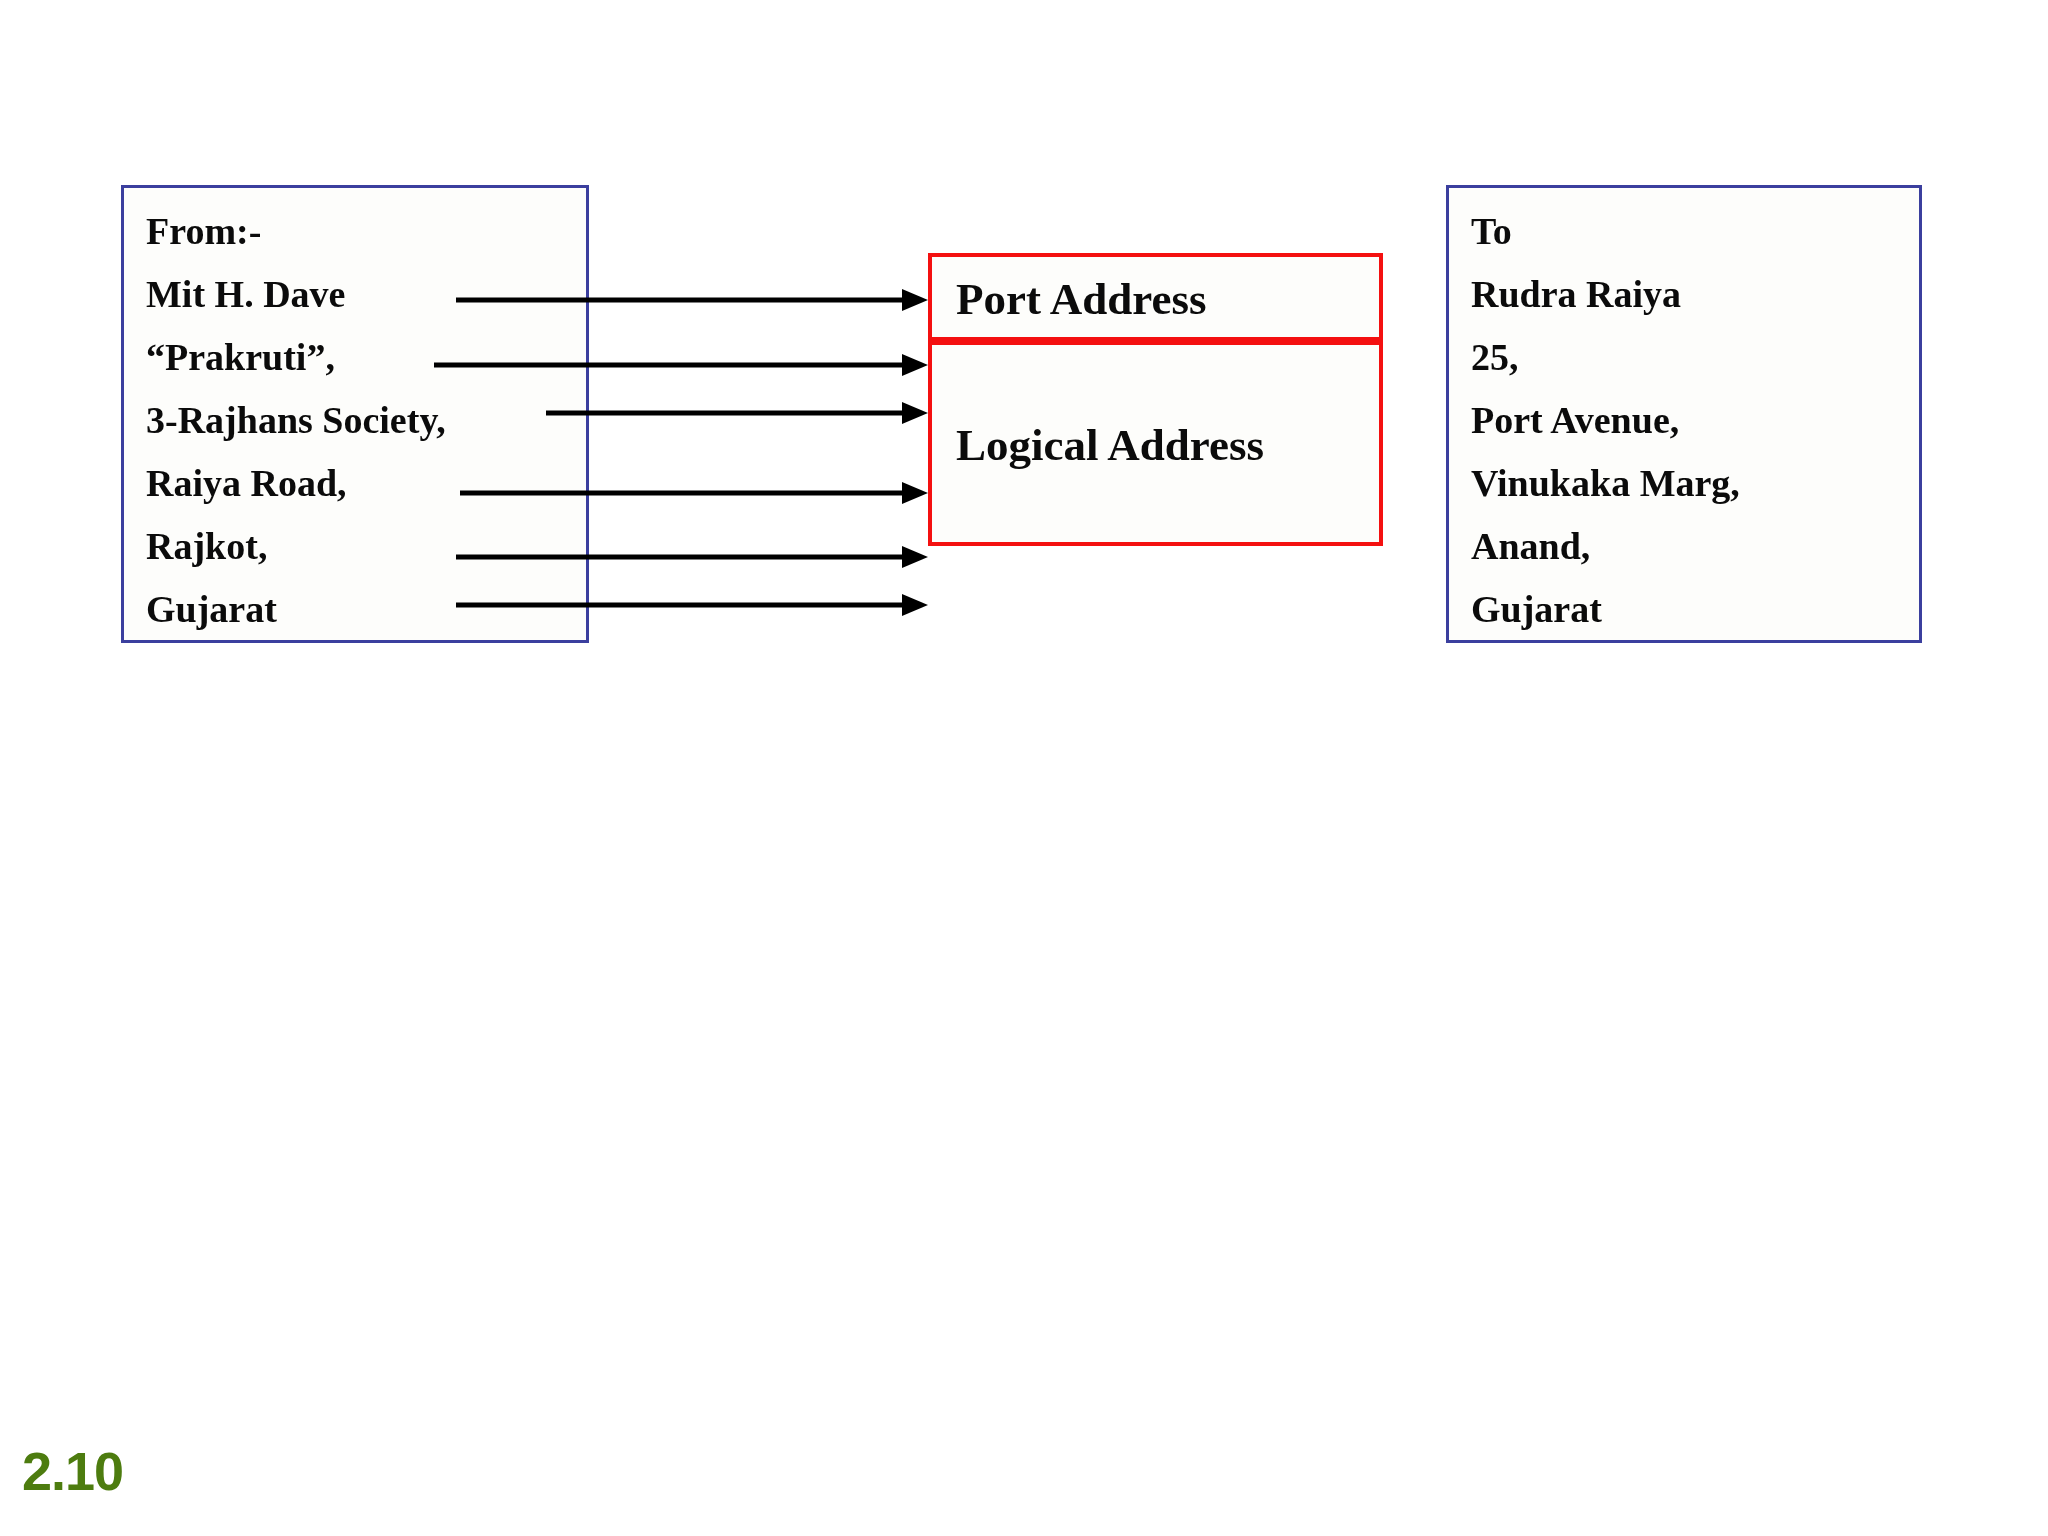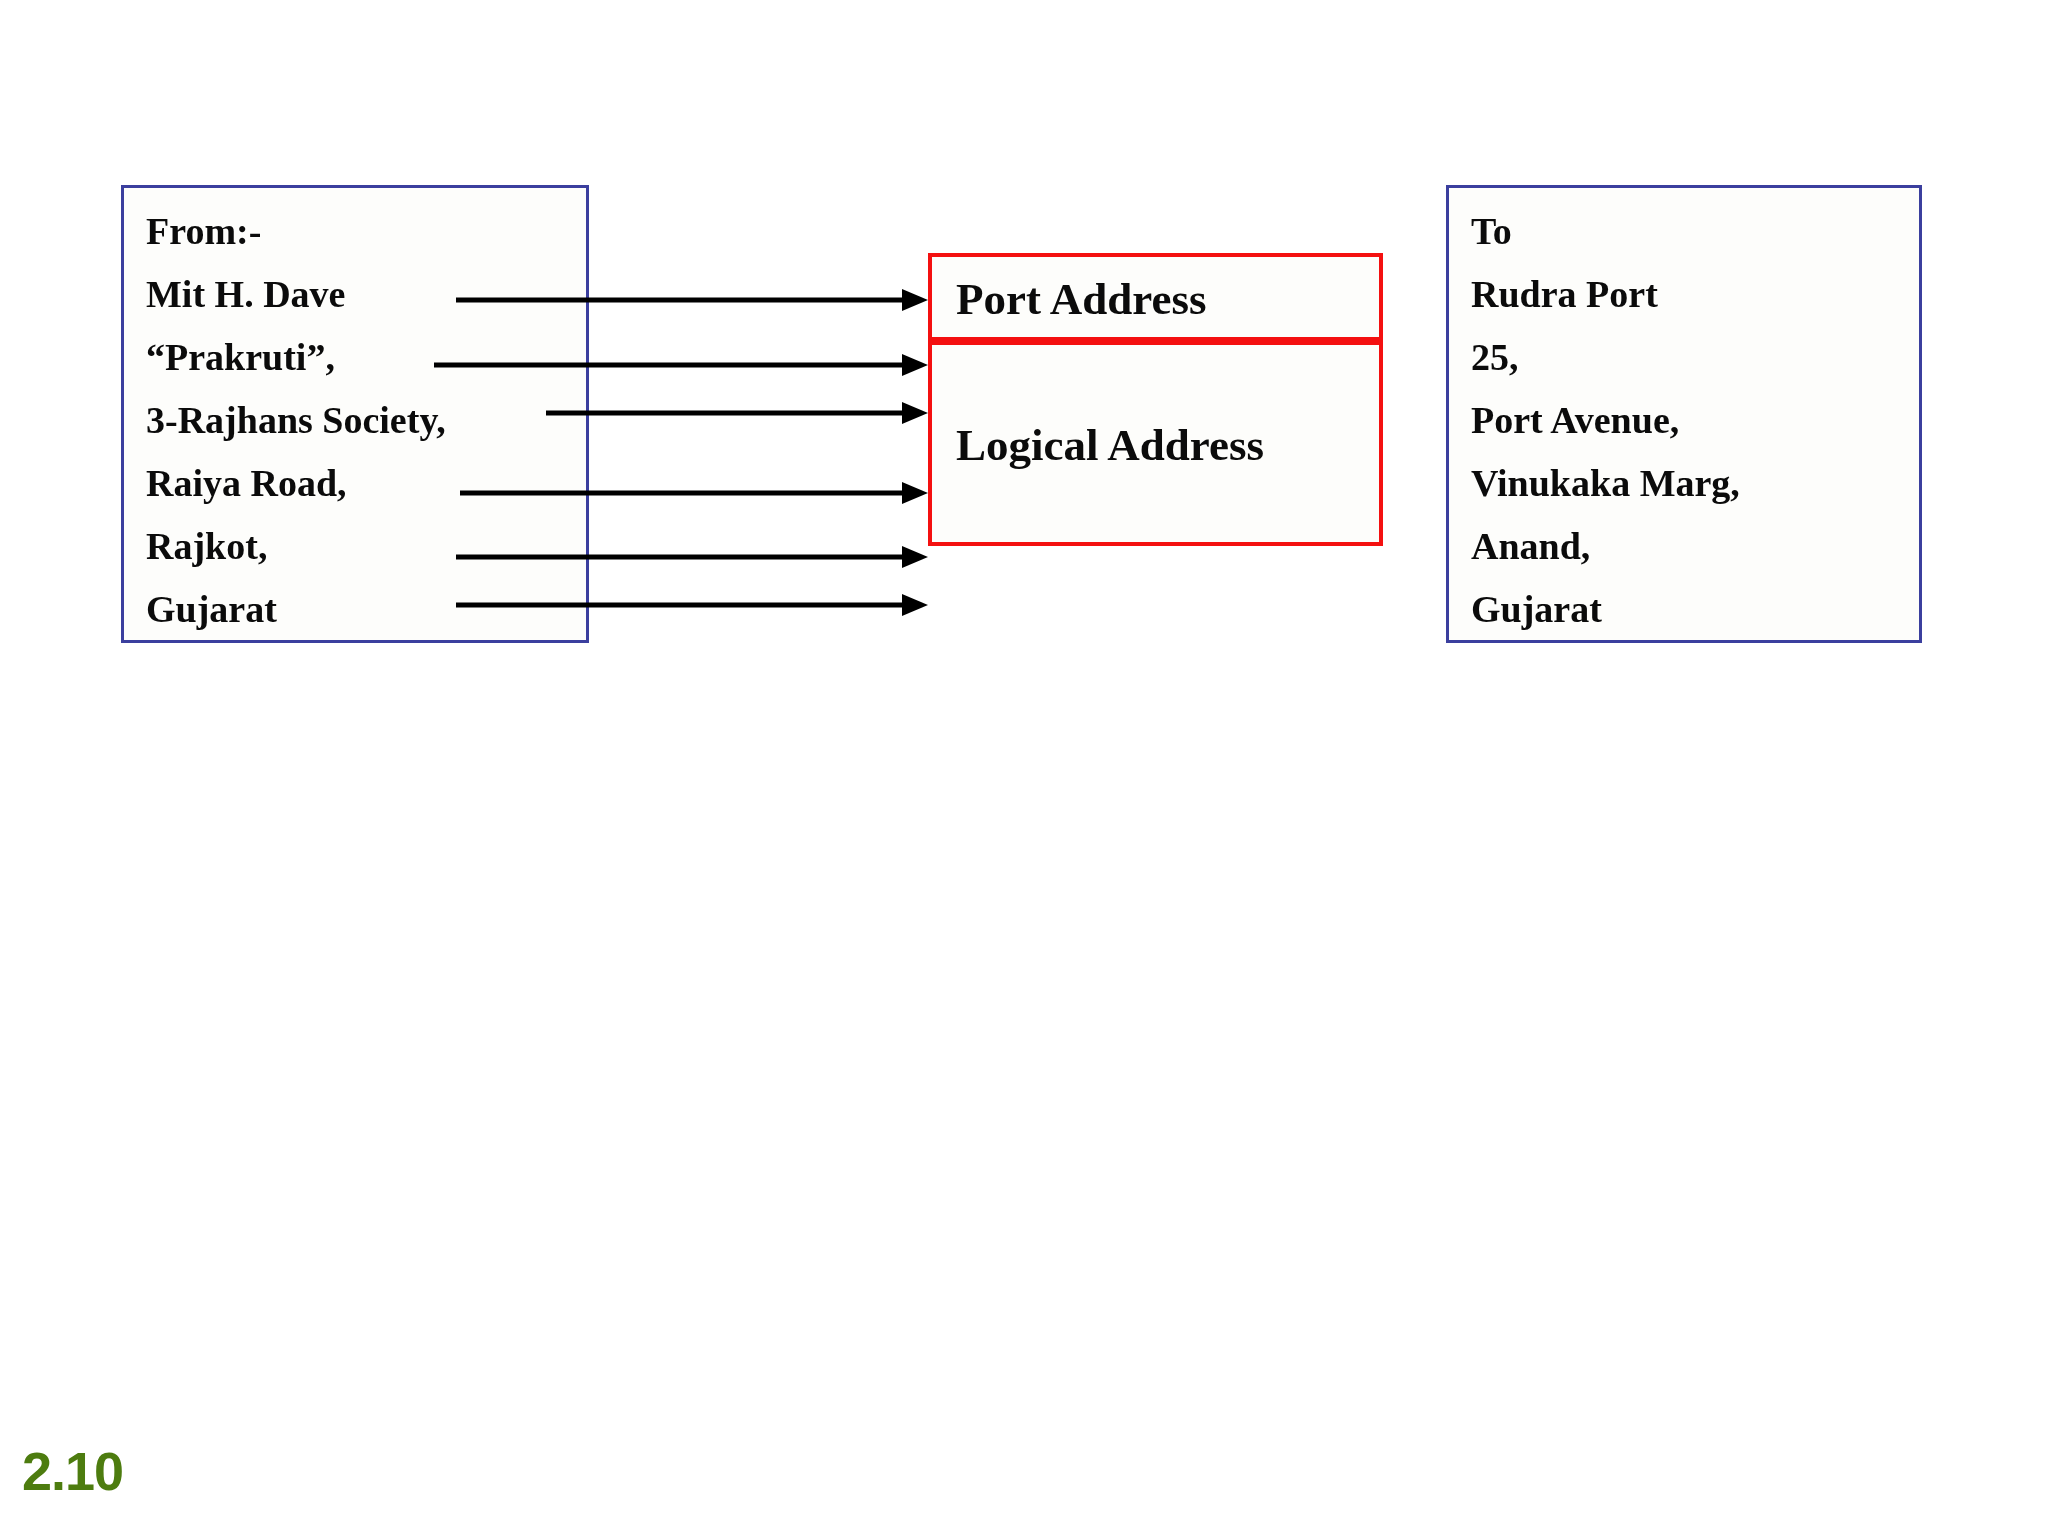--- a/index.html
+++ b/index.html
@@ -107,21 +107,21 @@
   </div>
 
   <div class="red-box" id="logical-box">
     <span class="red-label">Logical Address</span>
   </div>
 
 
   <div class="addr-box" id="to-box">
     <div class="addr-lines">
       <div class="addr-line">To</div>
-      <div class="addr-line">Rudra Port</div>
+      <div class="addr-line">Rudra Raiya</div>
       <div class="addr-line">25,</div>
       <div class="addr-line">Port Avenue,</div>
       <div class="addr-line">Vinukaka Marg,</div>
       <div class="addr-line">Anand,</div>
       <div class="addr-line">Gujarat</div>
     </div>
   </div>
 
   <svg class="arrow-layer" id="arrow-layer" viewBox="0 0 2048 1536" width="2048" height="1536">
       <g>

